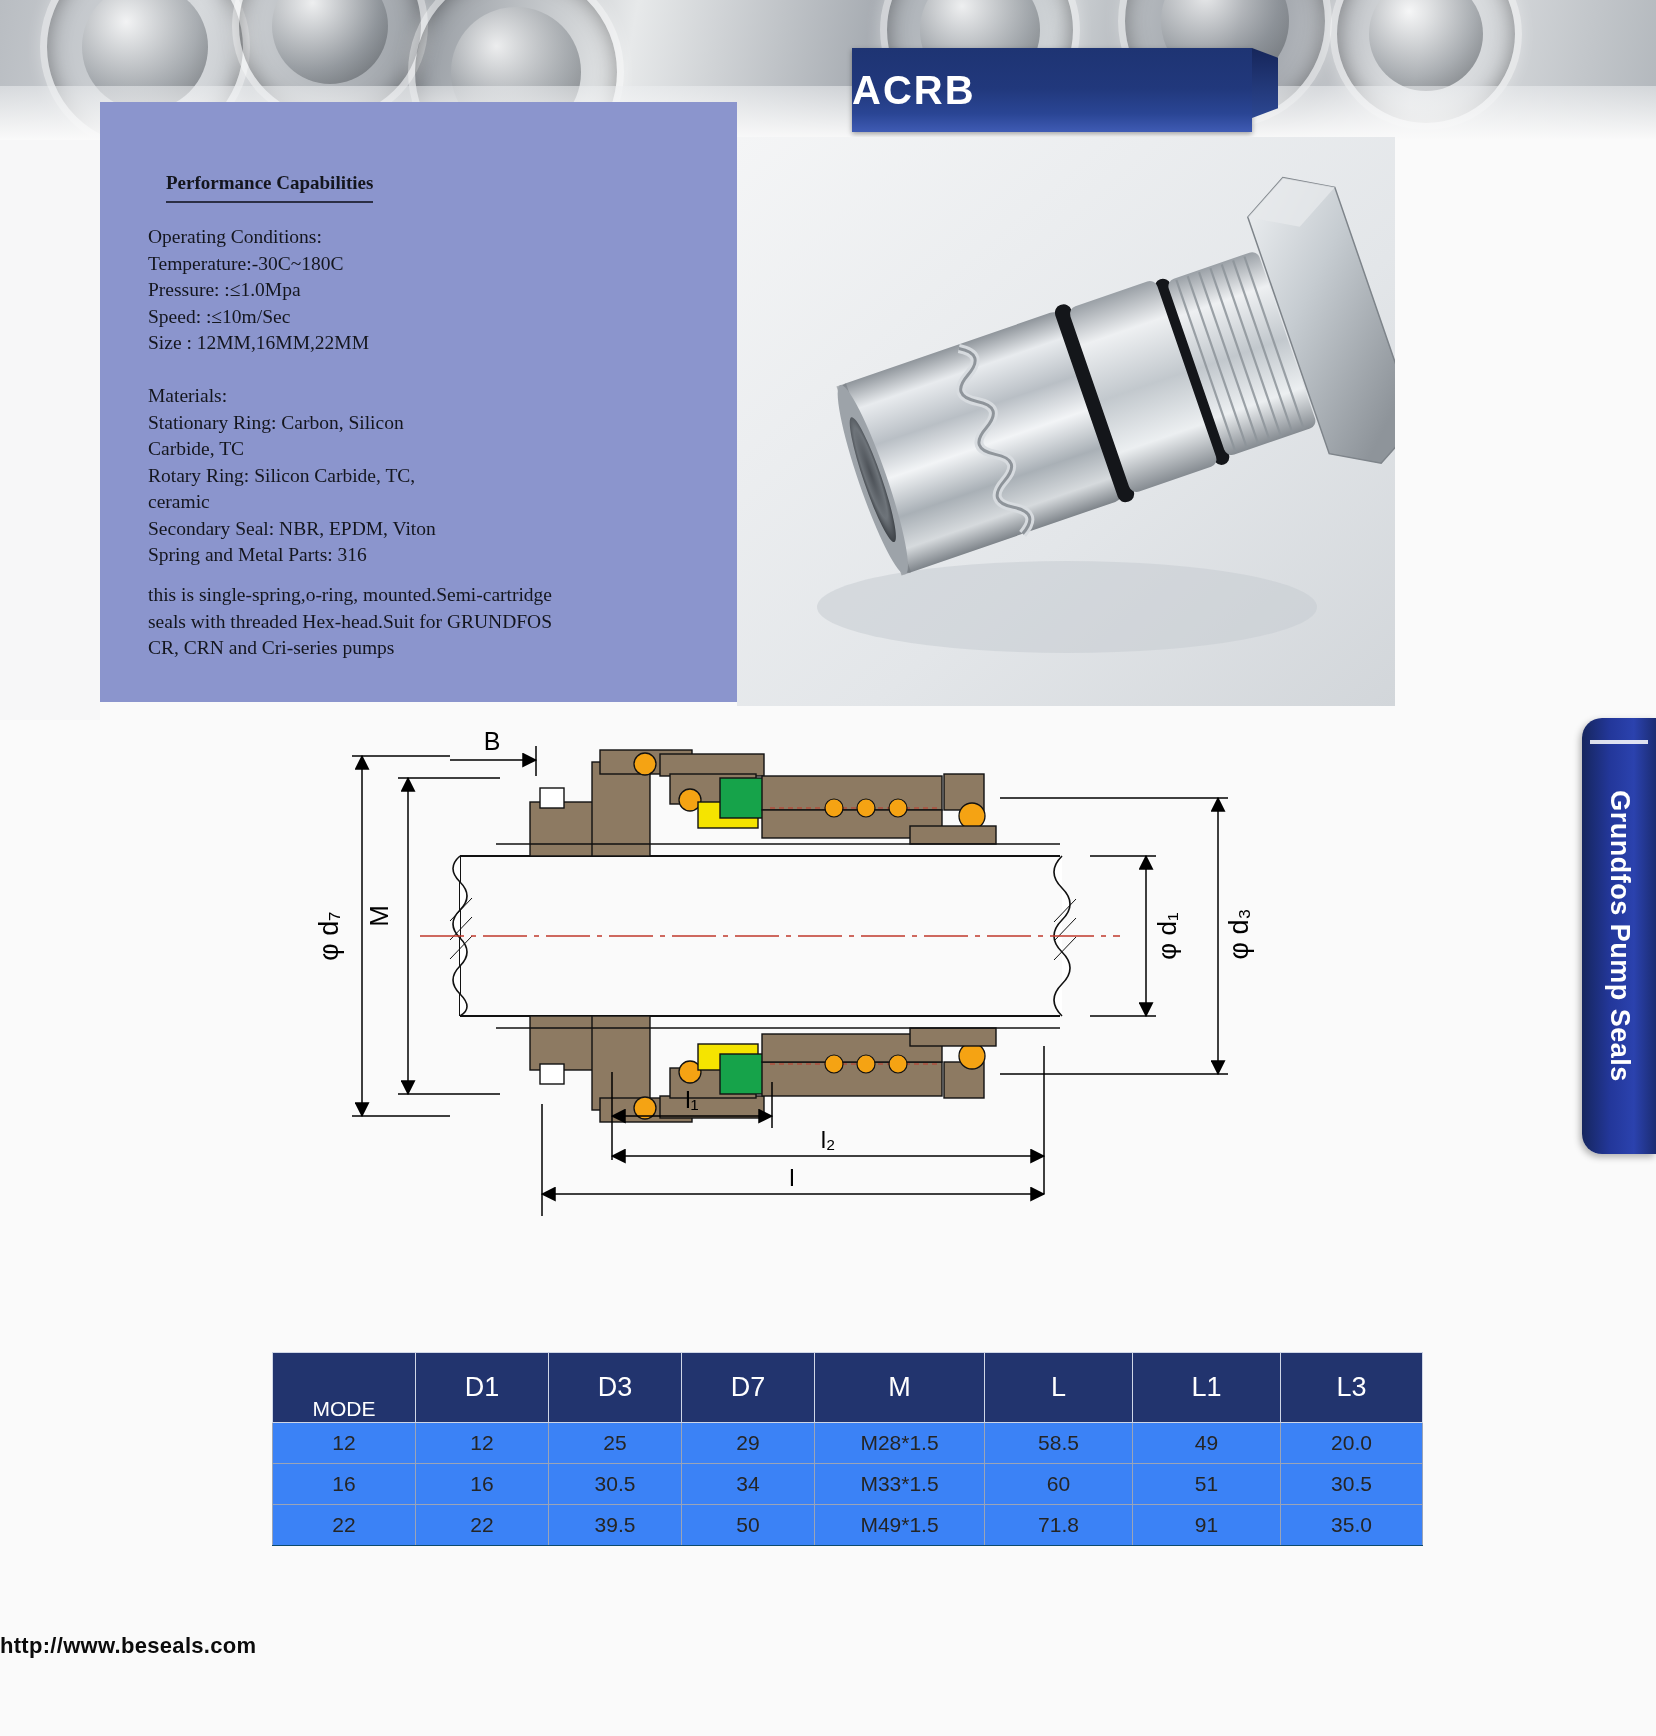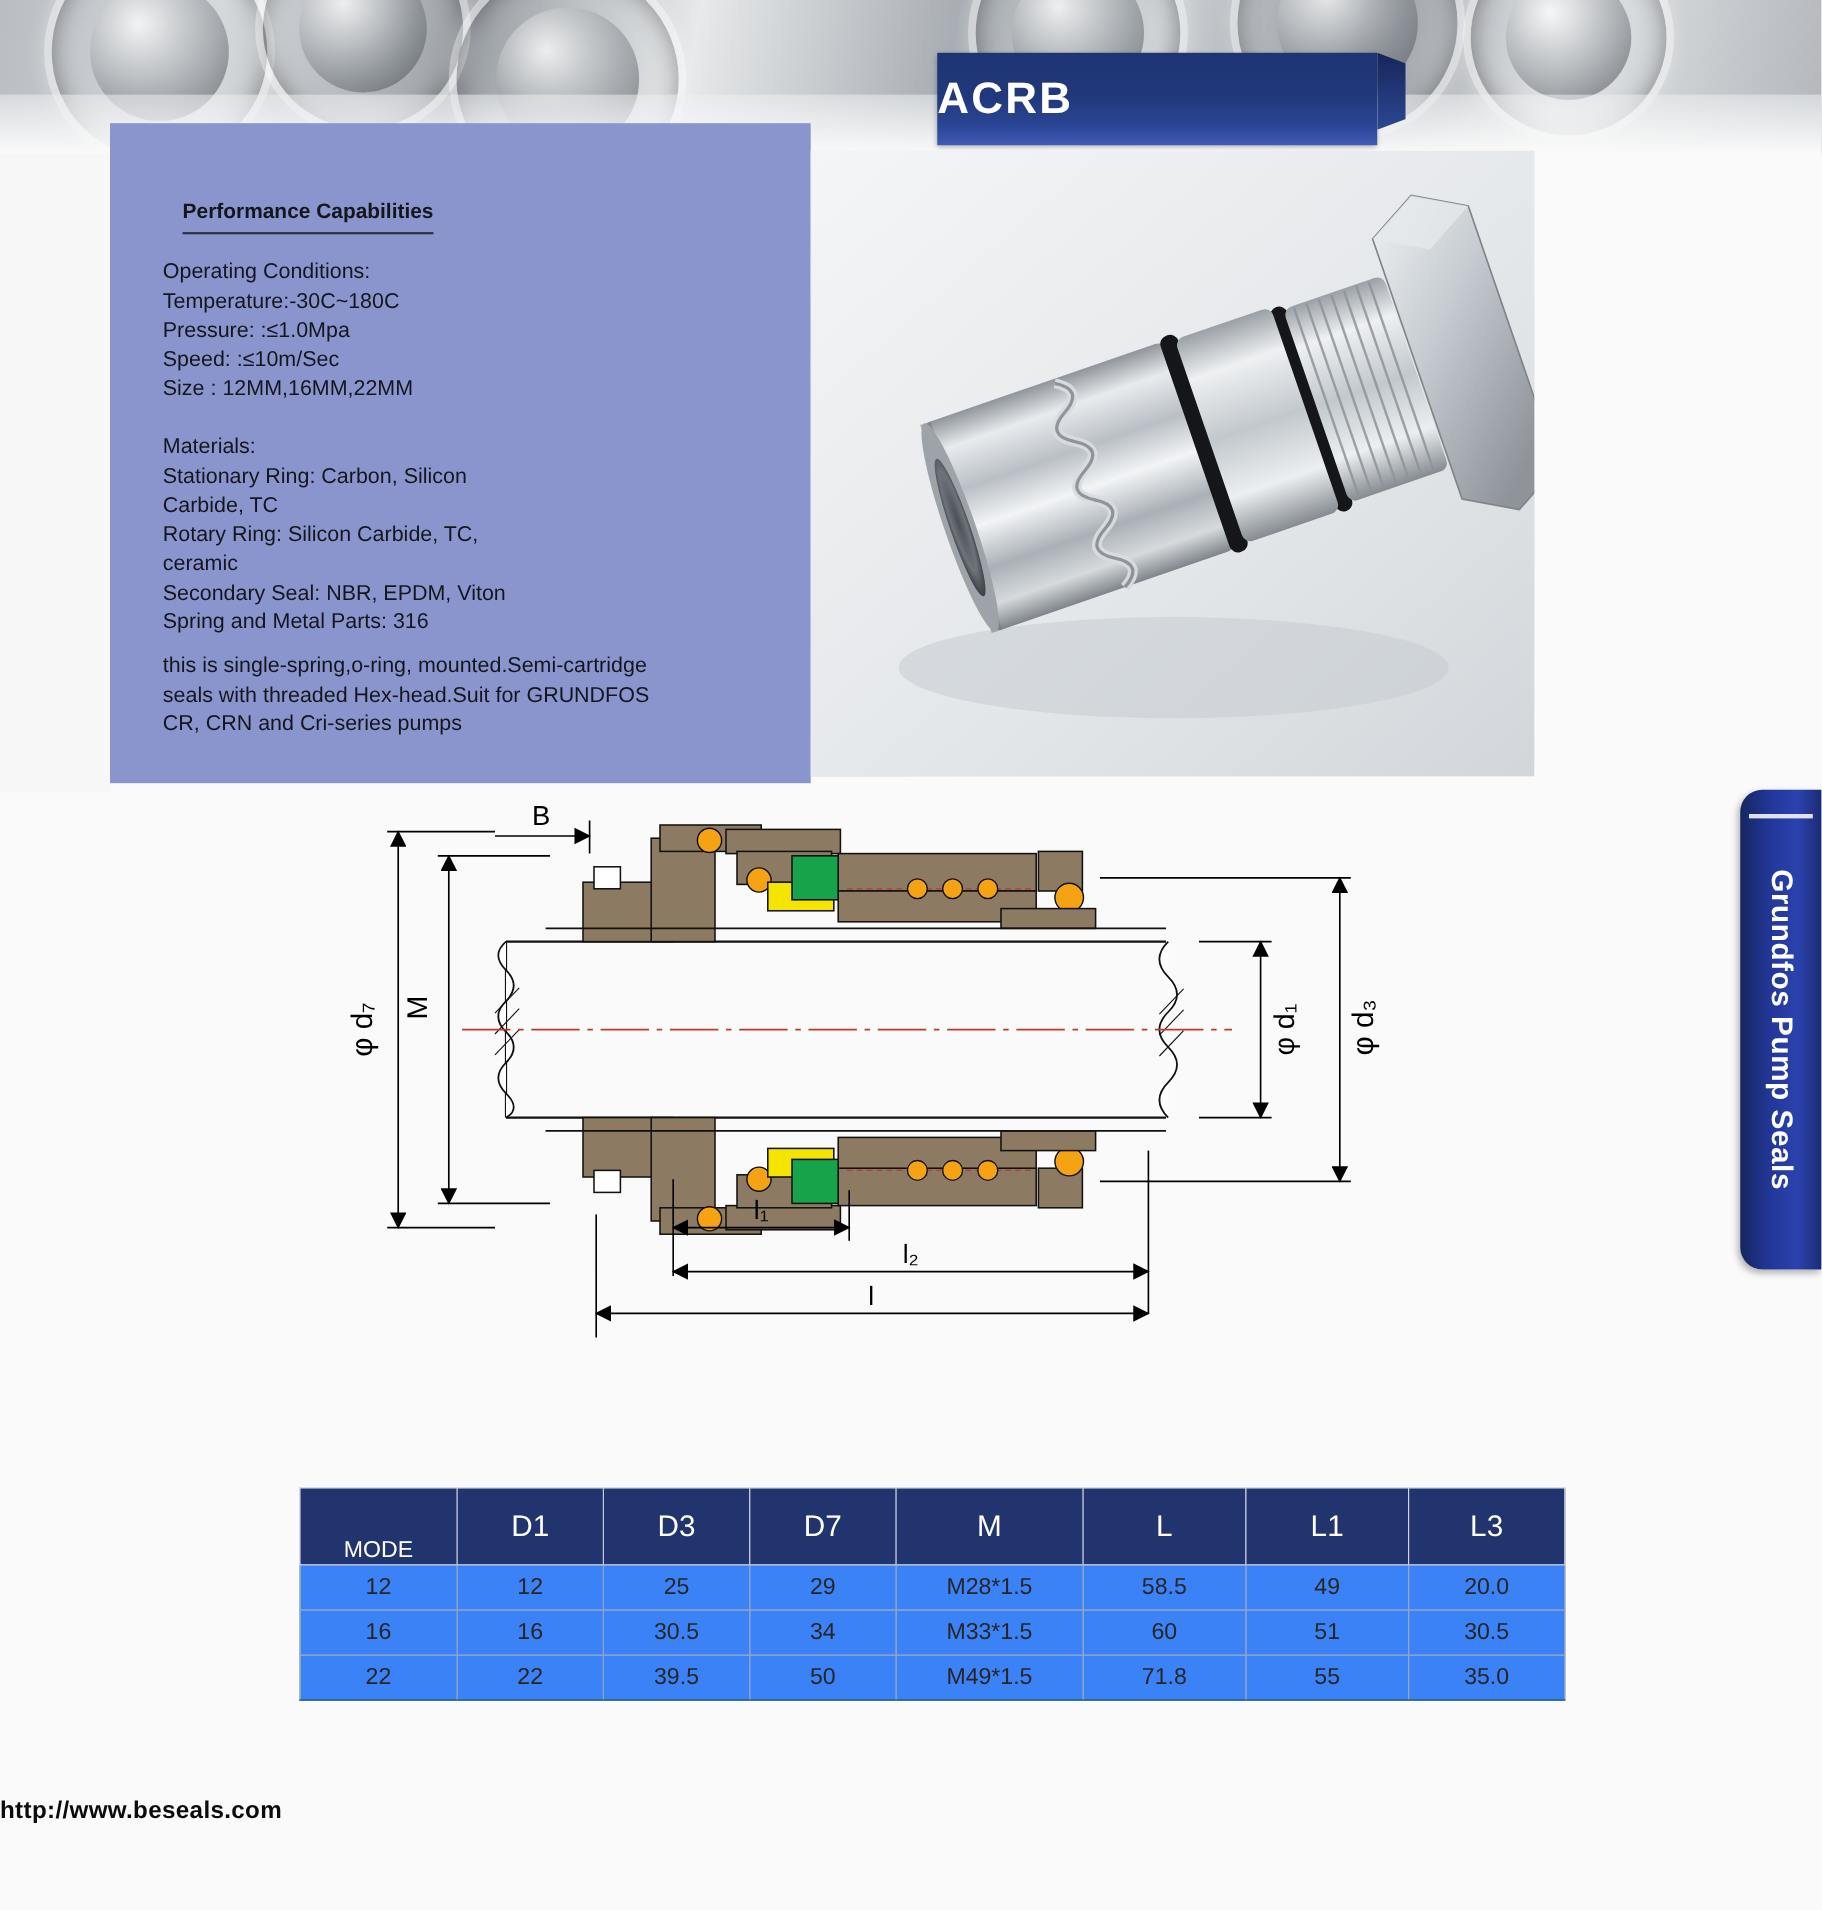--- a/index.html
+++ b/index.html
@@ -31,22 +31,22 @@
   #title-banner { position:absolute; left:852px; top:48px; width:400px; height:84px;
     background:linear-gradient(180deg,#1e3473 0%,#21387c 48%,#2a4594 78%,#3f5bb4 100%);
     border-radius:0 0 0 0;
     box-shadow:0 2px 5px rgba(0,0,0,.35);
     display:flex; align-items:center; justify-content:flex-start; }
   #title-banner::after { content:""; position:absolute; right:-26px; top:0; width:26px; height:70px;
     background:linear-gradient(180deg,#16265a,#2c4792); clip-path:polygon(0 0,100% 14%,100% 86%,0 100%); }
   #acrb-title { color:#ffffff; font-size:40px; font-weight:bold; letter-spacing:2px; }
 
   
-  #spec-panel { position:absolute; left:100px; top:112px; width:637px; height:600px;
-    background:#8b95cd; }
+  #spec-panel { position:absolute; left:100px; top:102px; width:637px; height:600px;
+    background:#8b95cd;font-family:Liberation Serif, serif; }
   #spec-heading { position:absolute; left:66px; top:70px; font-size:19px; font-weight:bold;
     color:#14161e; padding-bottom:7px; border-bottom:2px solid #2b2f45; }
   #spec-body { position:absolute; left:48px; top:122px; width:560px;
     font-size:19.5px; line-height:26.5px; color:#14161e; white-space:pre-wrap; }
   #spec-desc { position:absolute; left:48px; top:480px; width:570px;
     font-size:19.5px; line-height:26.5px; color:#14161e; white-space:pre-wrap; }
 
   
   #product-photo { position:absolute; left:737px; top:137px; width:658px; height:569px;
     background:linear-gradient(165deg,#f2f3f4 0%,#e6e8ea 40%,#dadde0 70%,#eceef0 100%);
@@ -378,20 +378,20 @@
           <td>51</td>
           <td>30.5</td>
         </tr>
         <tr>
           <td>22</td>
           <td>22</td>
           <td>39.5</td>
           <td>50</td>
           <td>M49*1.5</td>
           <td>71.8</td>
-          <td>55</td>
+          <td>91</td>
           <td>35.0</td>
         </tr>
       </tbody>
   </table>
 </div>
 
 <div id="footer-url">http://www.beseals.com</div>
 
 </body></html>

